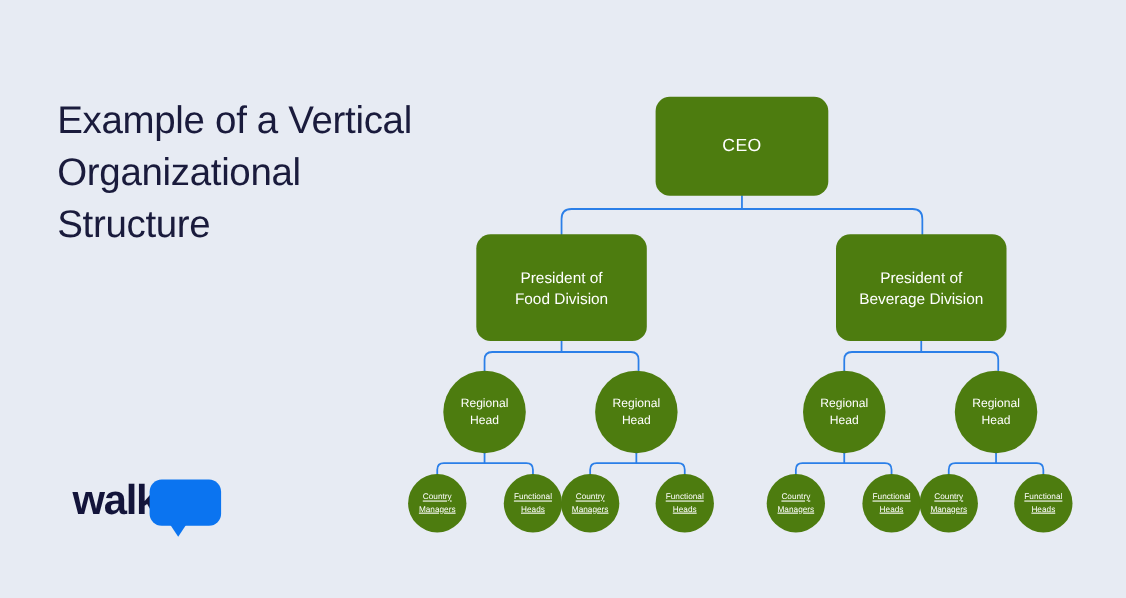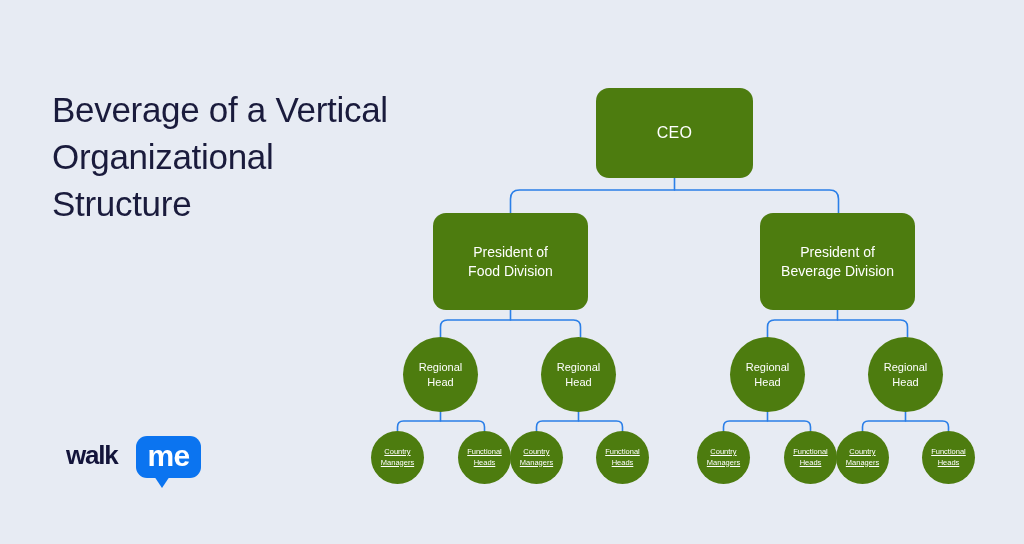--- a/index.html
+++ b/index.html
@@ -41,21 +41,21 @@
     position: absolute;
     left: 66px;
     top: 432px;
     width: 140px;
     height: 56px;
   }
   .logo-walk {
     position: absolute;
     left: 0;
     top: 6px;
-    font-size: 26px;
+    font-size: 38px;
     line-height: 35px;
     font-weight: 700;
     letter-spacing: -1.2px;
     color: #13143a;
   }
   .logo-bubble {
     position: absolute;
     left: 70px;
     top: 4px;
     width: 65px;
@@ -165,21 +165,21 @@
   .n-l5 { left: 697px; }
   .n-l6 { left: 784px; }
   .n-l7 { left: 836px; }
   .n-l8 { left: 922px; }
 </style>
 </head>
 <body>
 
 <div id="stage">
 
-  <div class="title">Beverage of a Vertical
+  <div class="title">Example of a Vertical
 Organizational
 Structure</div>
 
   <svg id="connectors" viewBox="0 0 1024 544" width="1024" height="544" fill="none">
     <g stroke="#2b7fe8" stroke-width="1.6" fill="none" stroke-linecap="round" stroke-linejoin="round">
 
       <path d="M674.5,178 L674.5,190"></path>
       <path d="M510.5,213 L510.5,199 Q510.5,190 519.5,190 L829.5,190 Q838.5,190 838.5,199 L838.5,213"></path>
 
       <path d="M510.5,310 L510.5,320"></path>
@@ -232,16 +232,15 @@
 Heads</div>
   <div class="node node-circle n-leaf n-l7">Country
 Managers</div>
   <div class="node node-circle n-leaf n-l8">Functional
 Heads</div>
 
   <div class="logo">
     <div class="logo-walk">walk</div>
     <div class="logo-bubble"></div>
     <div class="logo-tail"></div>
-    <div class="logo-me">me</div>
   </div>
 
 </div>
 
 </body></html>

